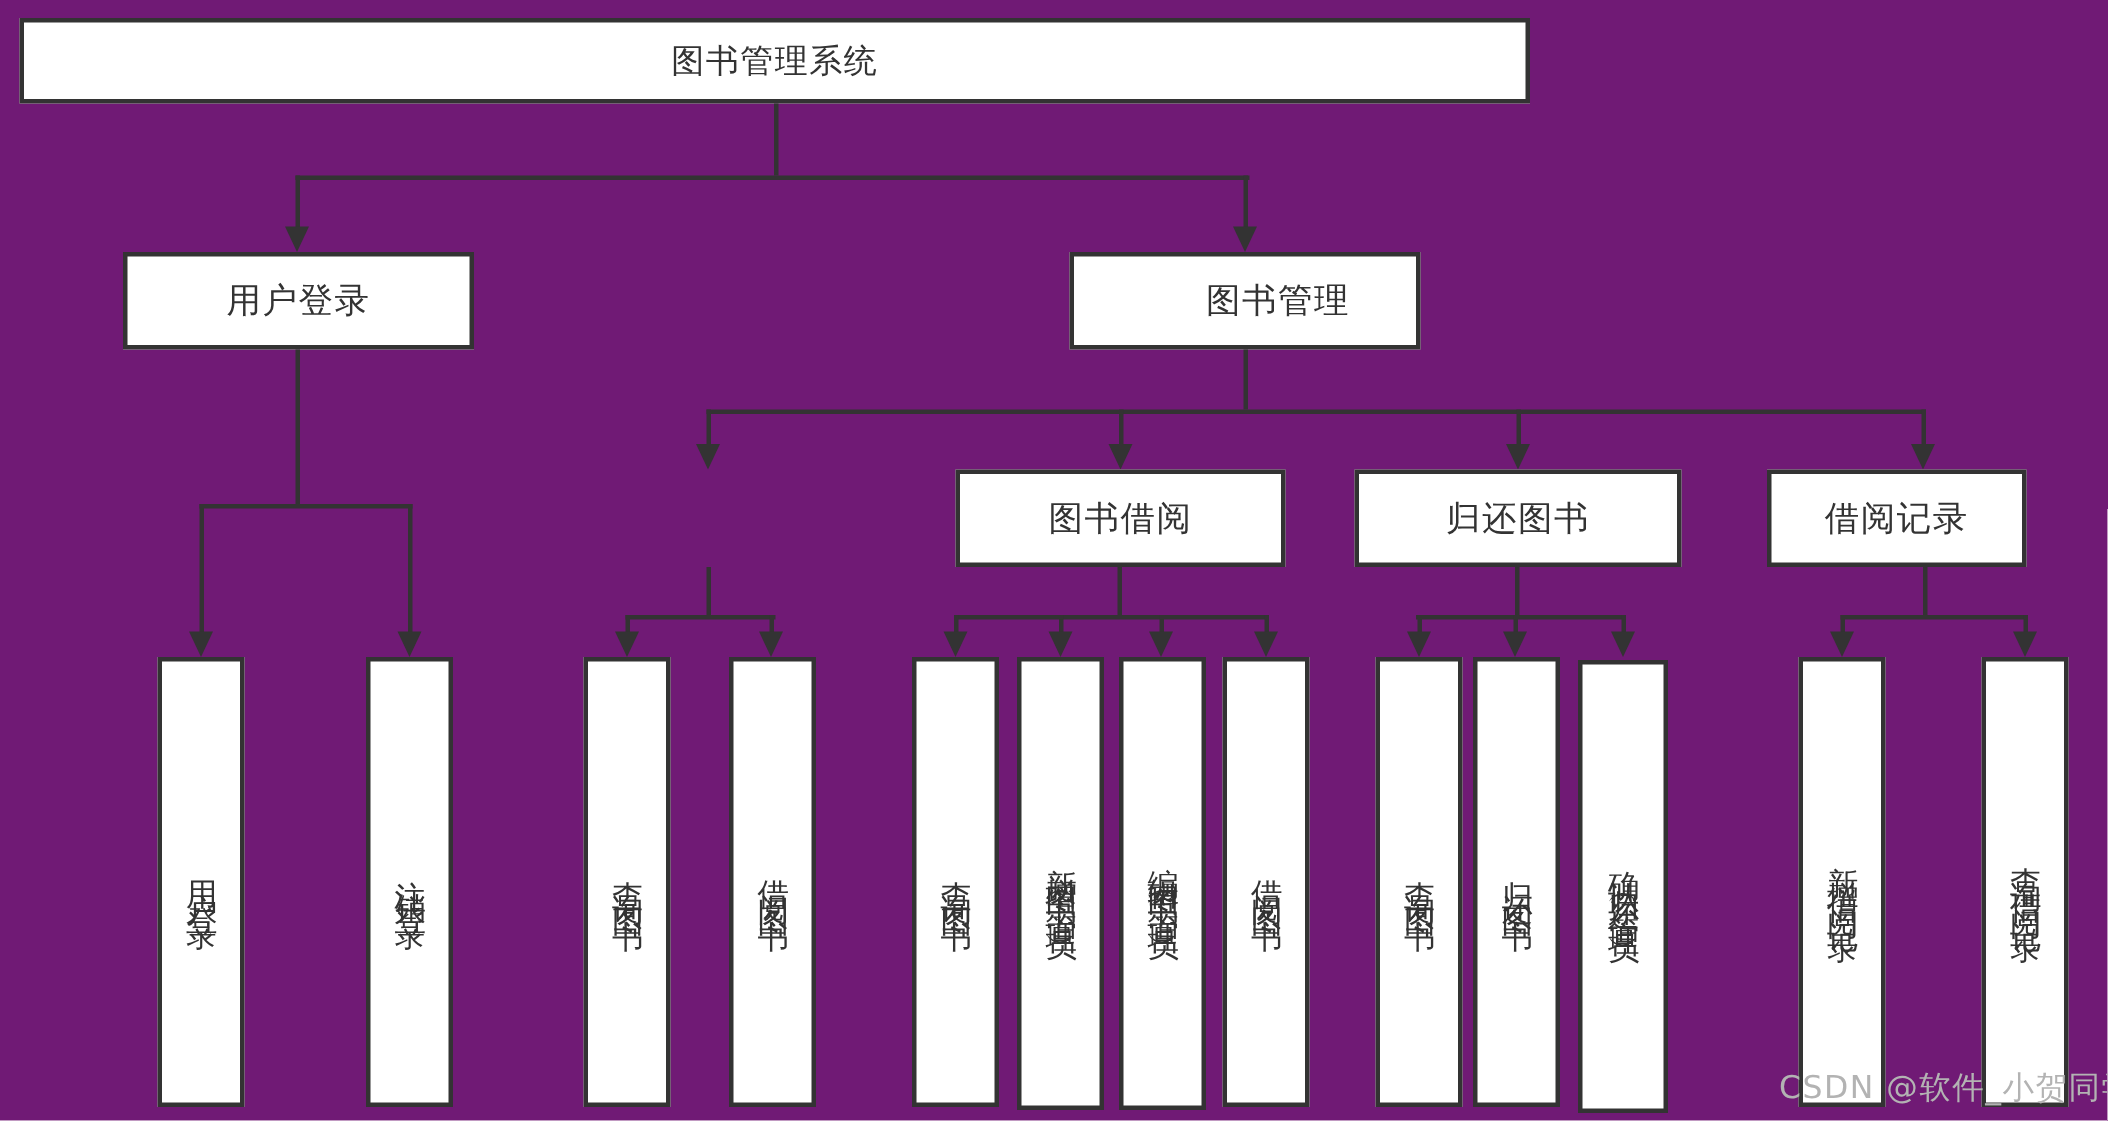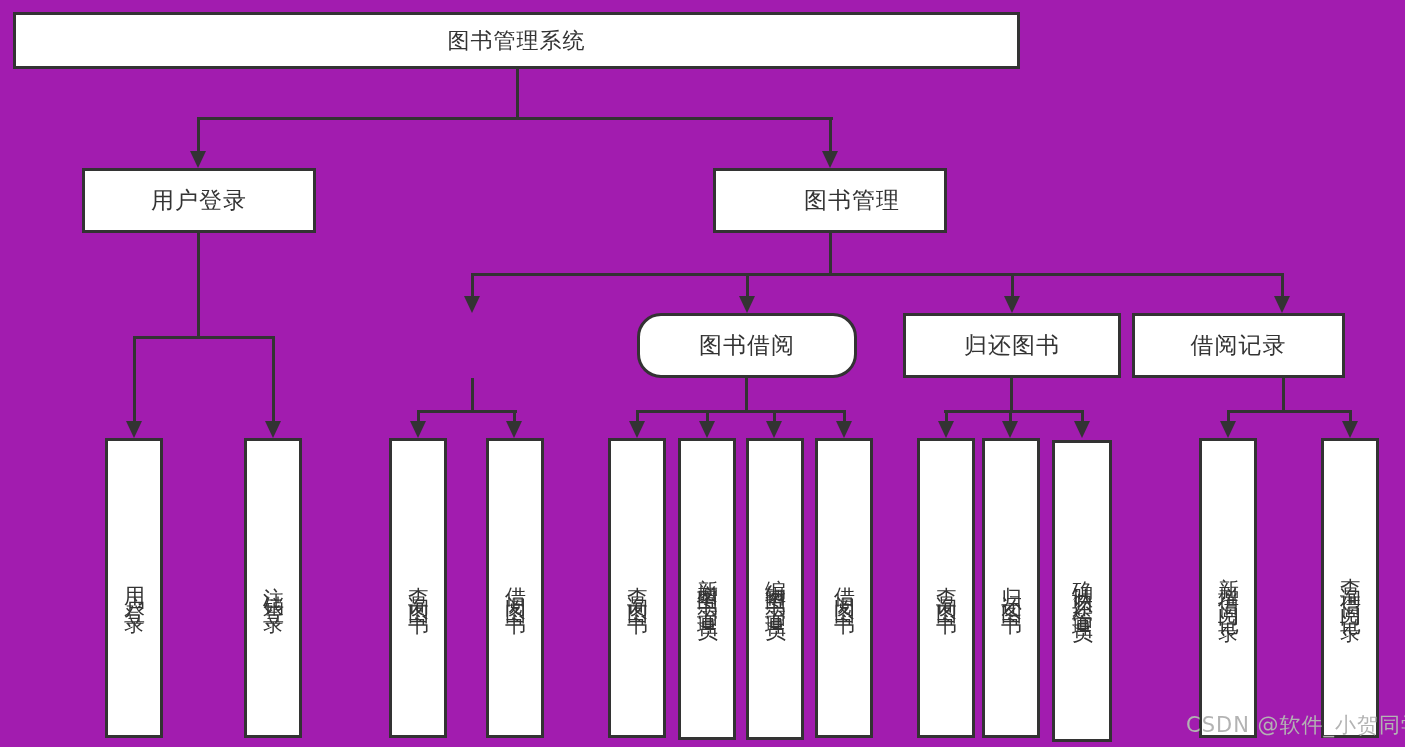--- a/index.html
+++ b/index.html
@@ -1,17 +1,17 @@
 <!DOCTYPE html>
 <html><head>
 <meta charset="utf-8">
 <style>
   html,body{margin:0;padding:0;background:#fff;}
   .stage{
-    position:relative;width:1405px;height:747px;background:#a21caf;overflow:hidden;
+    position:relative;width:1405px;height:747px;background:#701a75;overflow:hidden;
     font-family:"DejaVu Sans",sans-serif;
   }
   .box{
     position:absolute;border:3px solid #333333;background:#ffffff;box-sizing:border-box;
     display:flex;align-items:center;justify-content:center;color:#333333;
   }
   .hbox{font-size:23px;letter-spacing:1px;white-space:nowrap;}
   .root{font-size:22px;}
   .vbox{
     writing-mode:vertical-lr;text-orientation:upright;
@@ -53,23 +53,23 @@
   <div class="arrow" style="left:126px;top:336px;height:102px;"></div>
   <div class="arrow" style="left:265px;top:336px;height:102px;"></div>
 
   <div class="vline" style="left:829px;top:233px;height:40px;"></div>
   <div class="hline" style="left:471px;top:273px;width:813px;"></div>
   <div class="arrow" style="left:464px;top:273px;height:40px;"></div>
   <div class="arrow" style="left:739px;top:273px;height:40px;"></div>
   <div class="arrow" style="left:1004px;top:273px;height:40px;"></div>
   <div class="arrow" style="left:1274px;top:273px;height:40px;"></div>
 
-  <div class="box hbox" style="left:637px;top:313px;width:220px;height:65px;border-radius:24px;">图书借阅</div>
+  <div class="box hbox" style="left:637px;top:313px;width:220px;height:65px;">图书借阅</div>
   <div class="box hbox" style="left:903px;top:313px;width:218px;height:65px;">归还图书</div>
-  <div class="box hbox" style="left:1132px;top:313px;width:213px;height:65px;">借阅记录</div>
+  <div class="box hbox" style="left:1178px;top:313px;width:173px;height:65px;">借阅记录</div>
 
   <div class="vline" style="left:471px;top:378px;height:32px;"></div>
   <div class="hline" style="left:417px;top:410px;width:100px;"></div>
   <div class="arrow" style="left:410px;top:410px;height:28px;"></div>
   <div class="arrow" style="left:506px;top:410px;height:28px;"></div>
 
   <div class="vline" style="left:745px;top:378px;height:32px;"></div>
   <div class="hline" style="left:636px;top:410px;width:210px;"></div>
   <div class="arrow" style="left:629px;top:410px;height:28px;"></div>
   <div class="arrow" style="left:699px;top:410px;height:28px;"></div>

